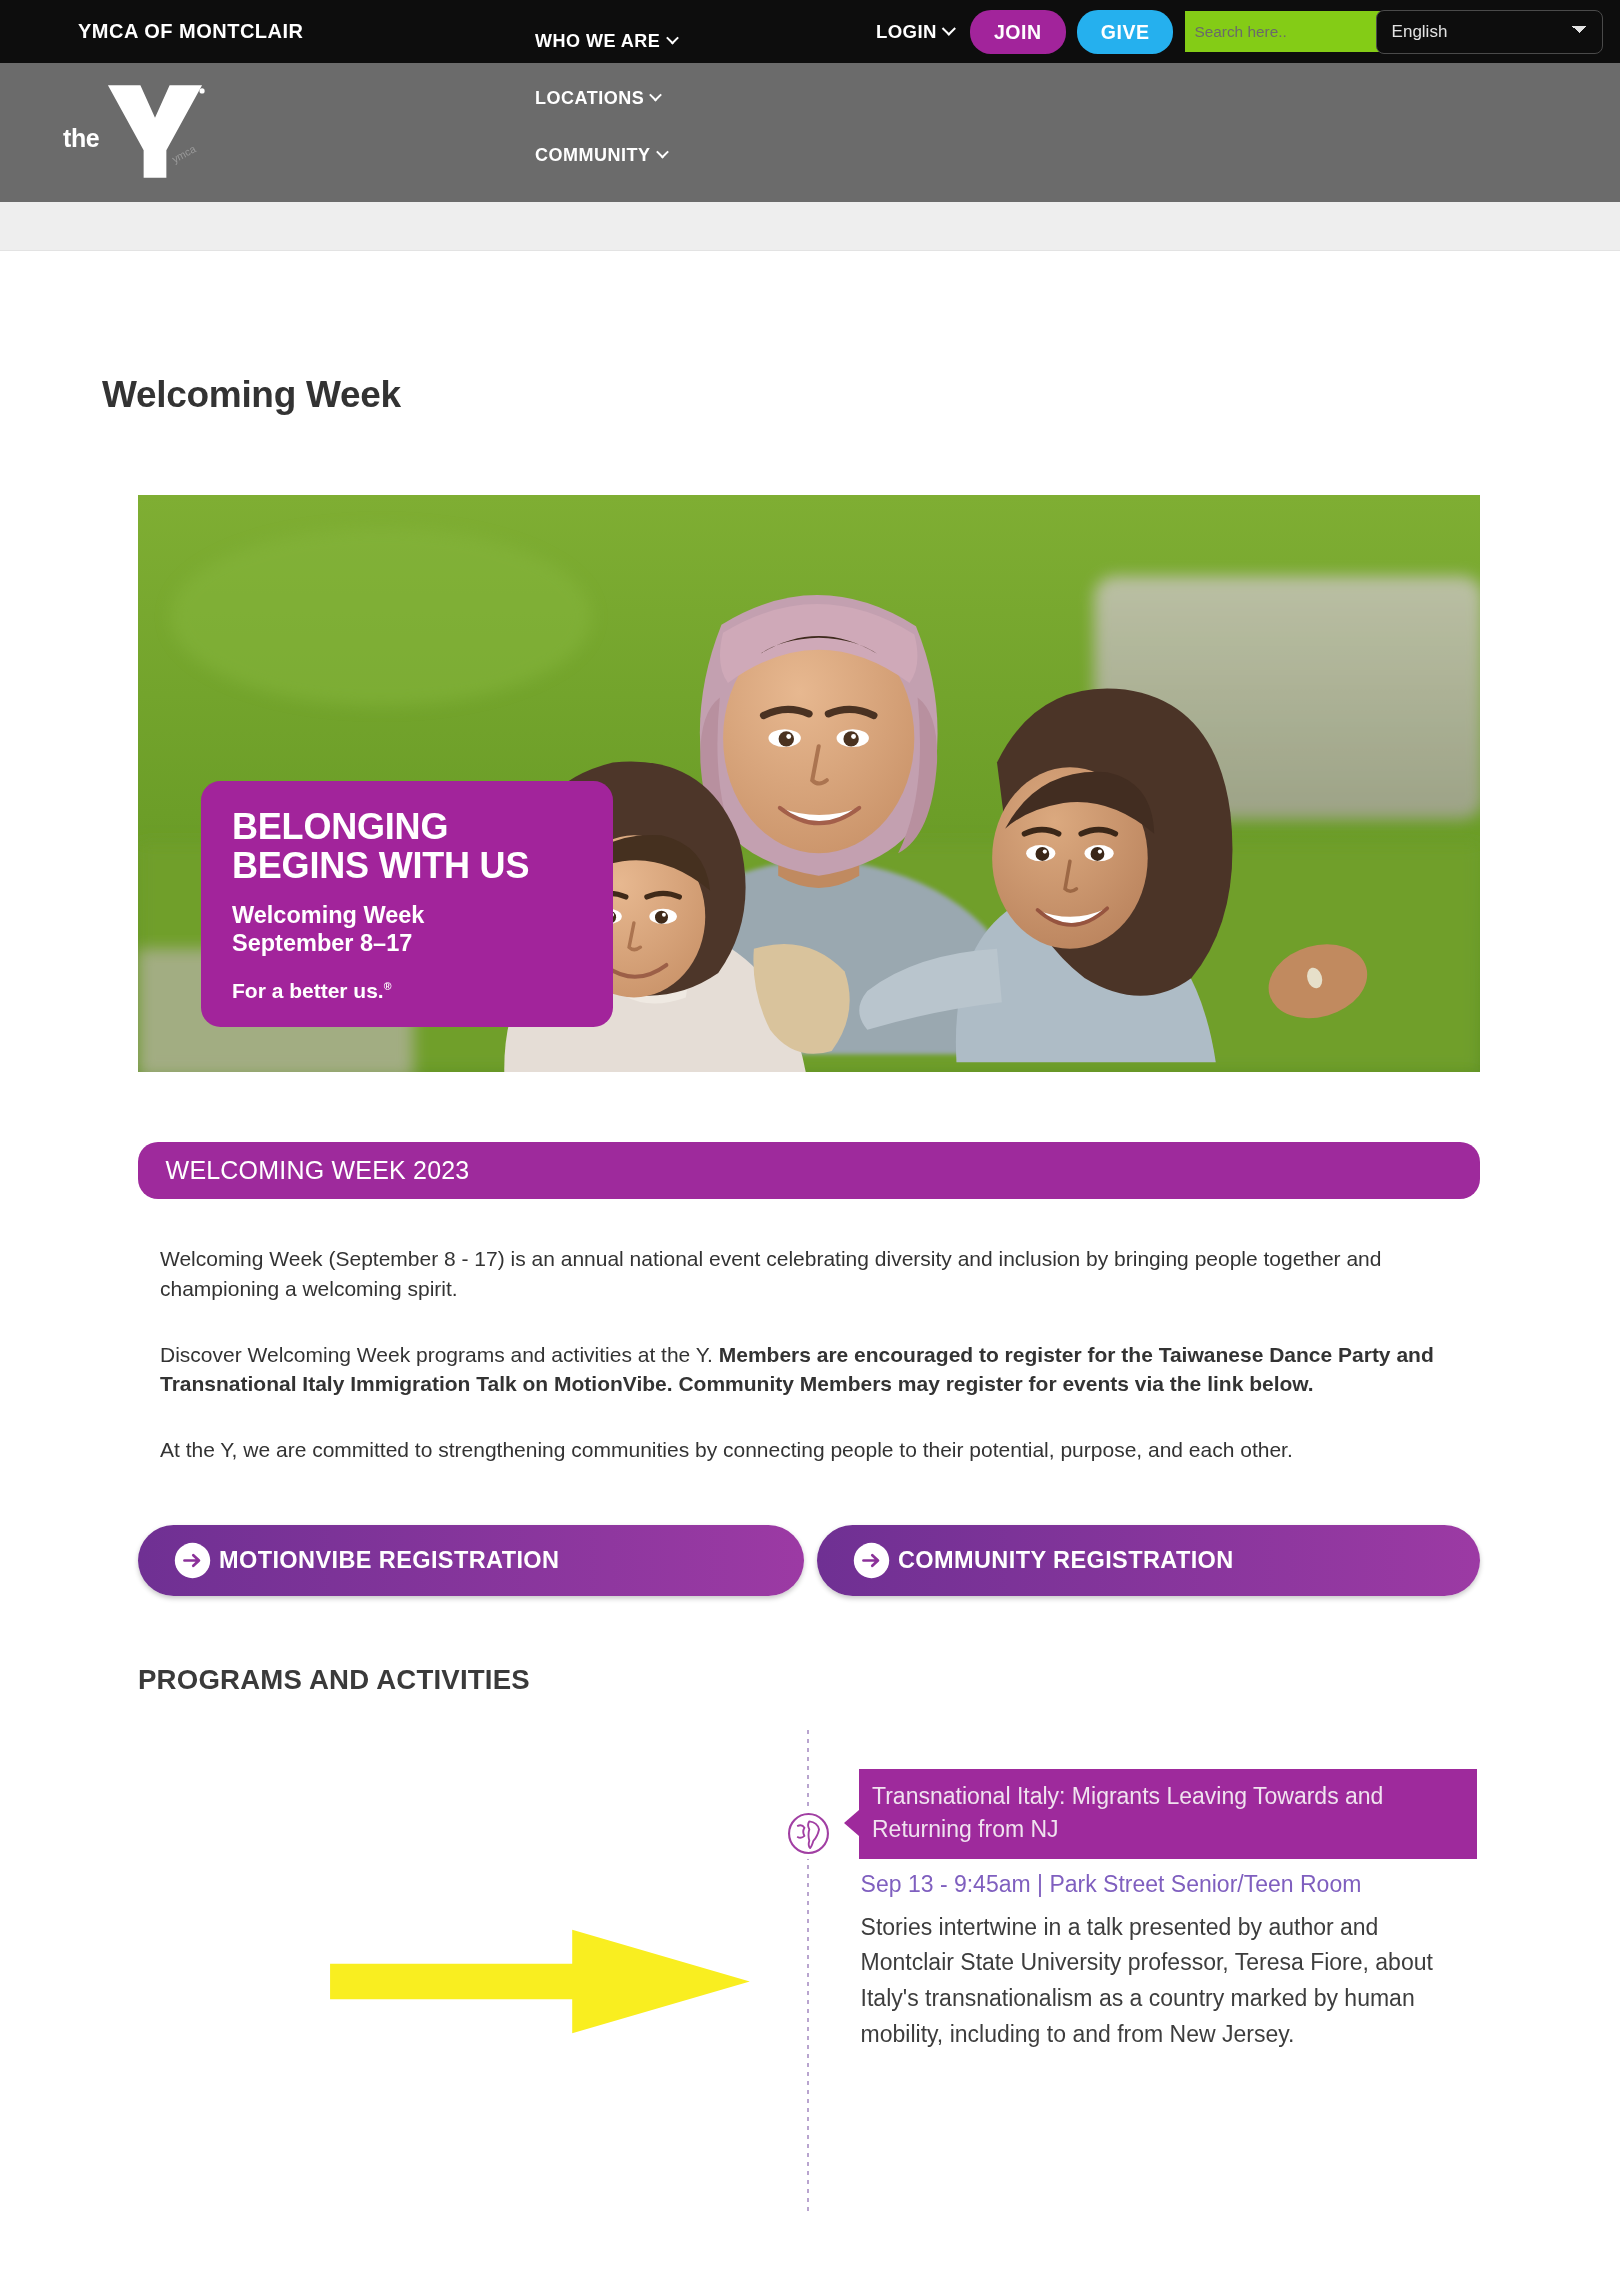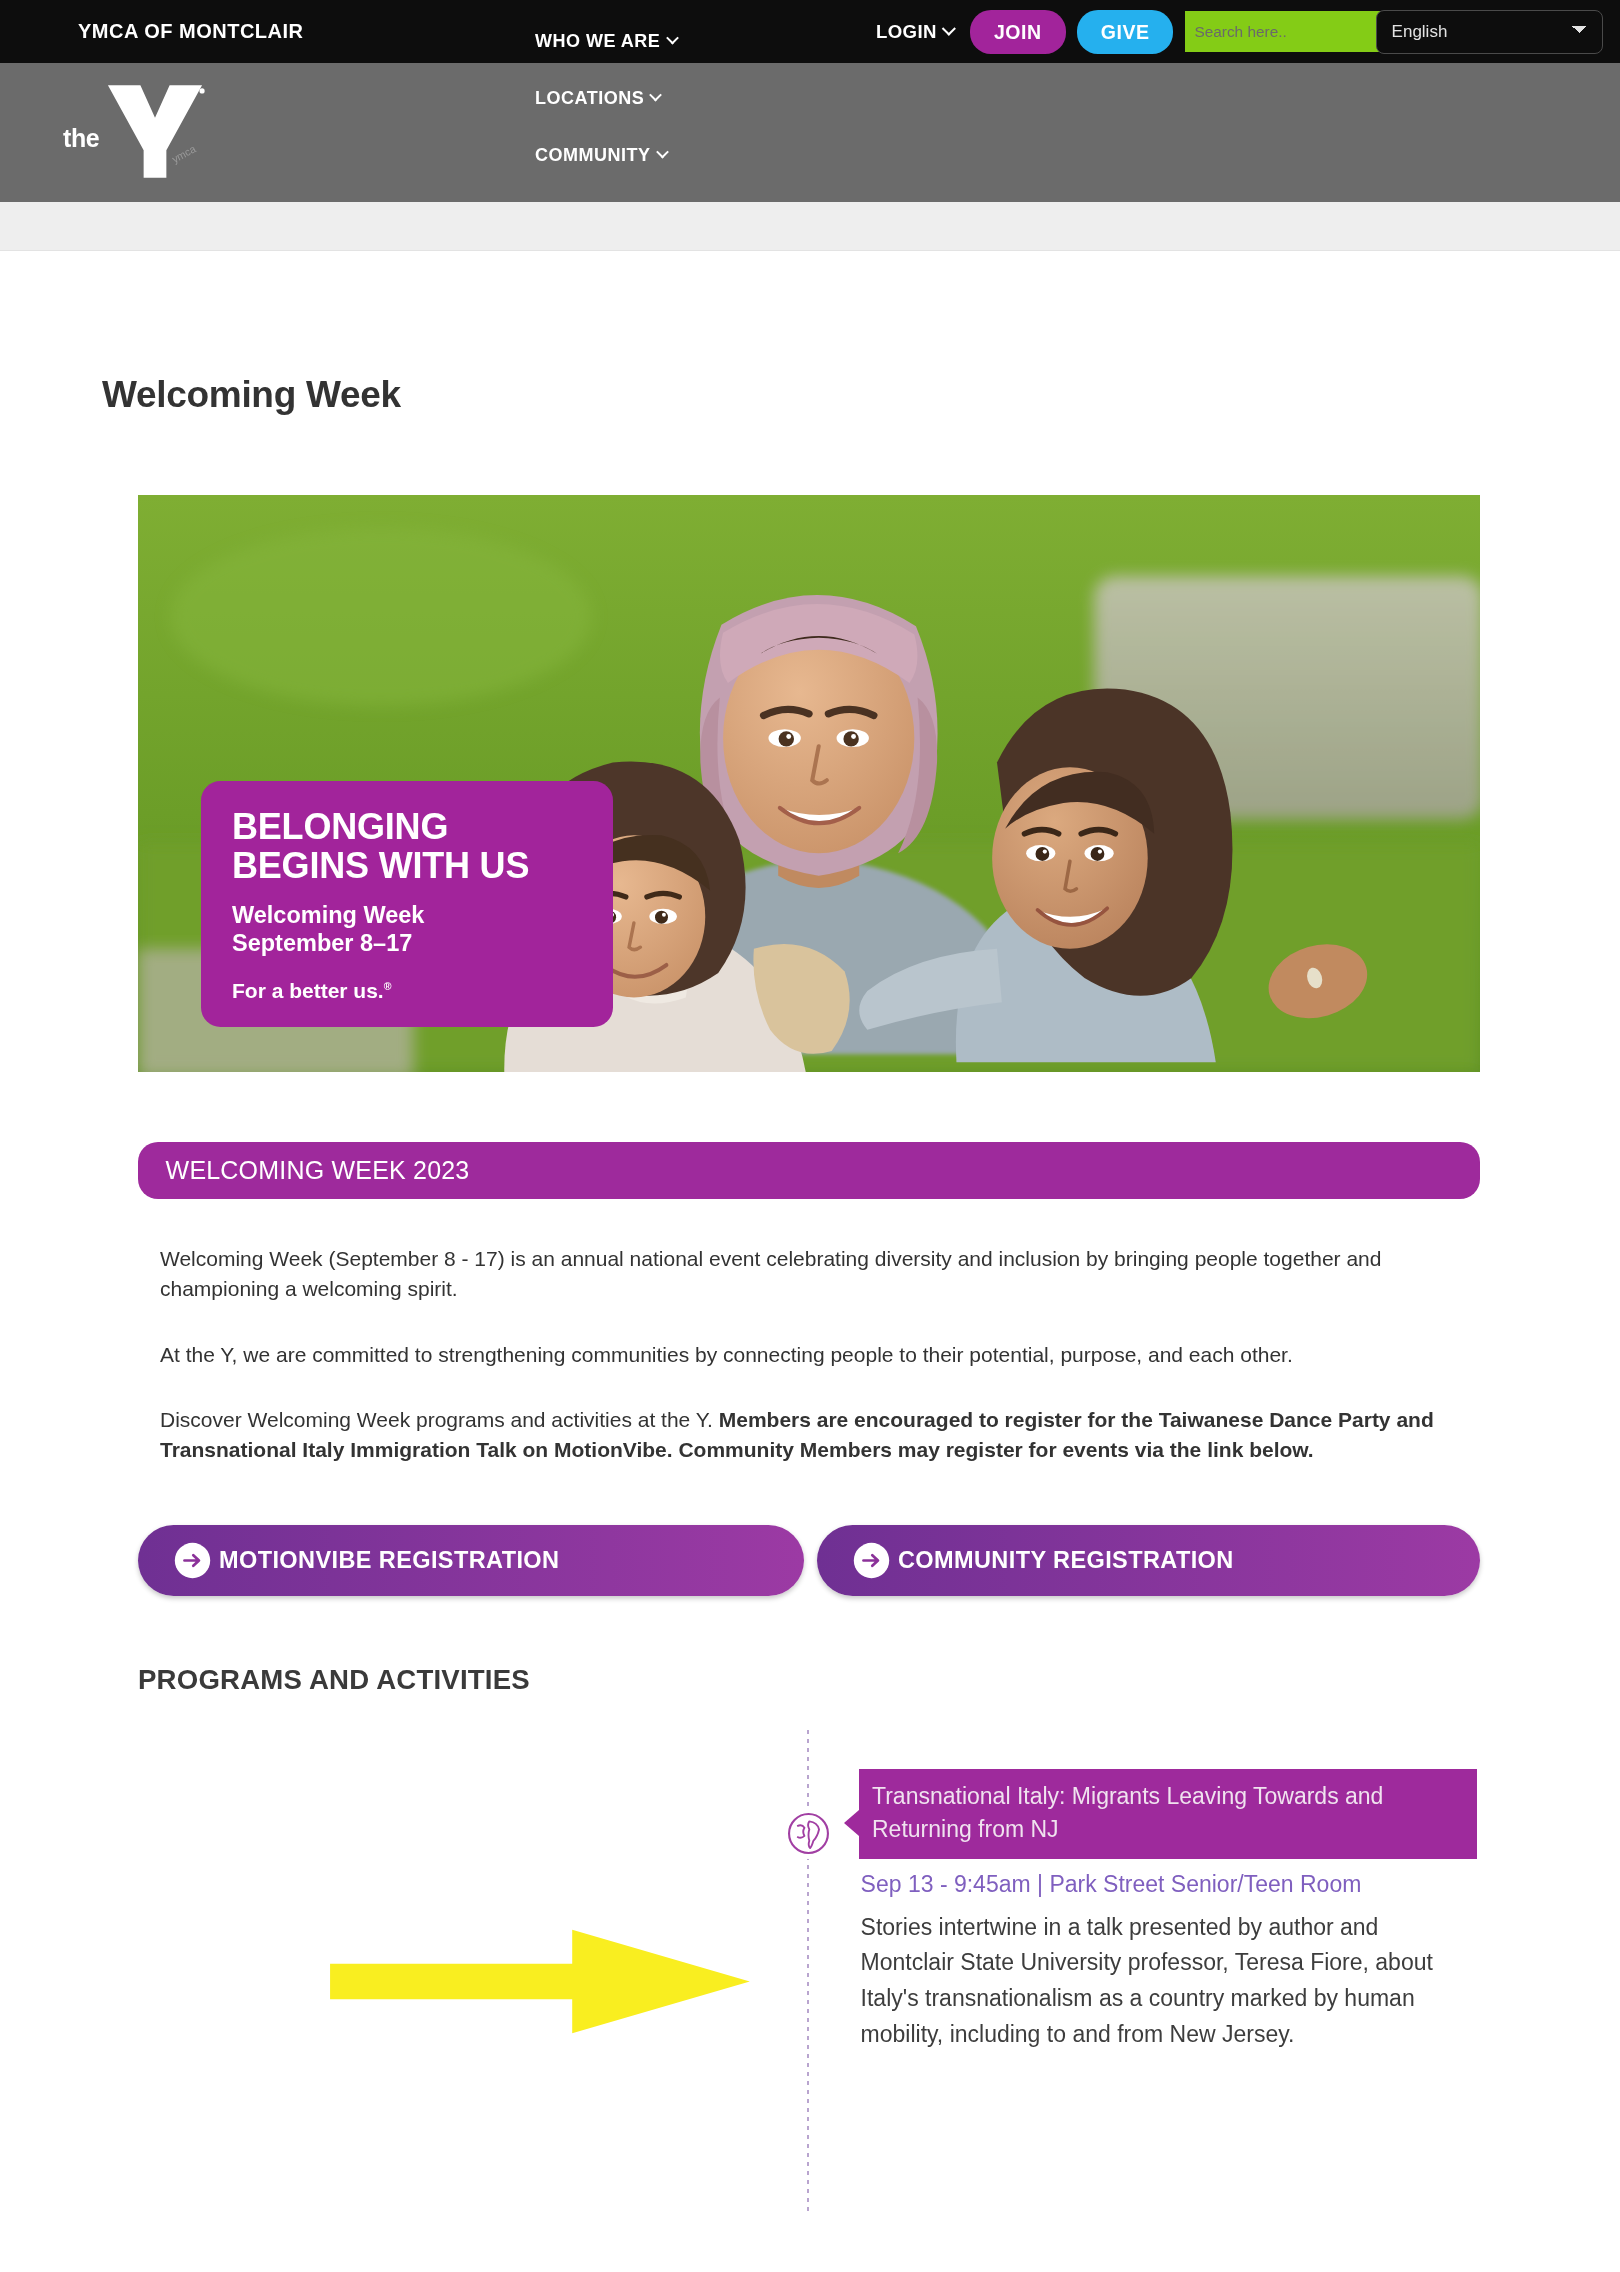--- a/index.html
+++ b/index.html
@@ -570,22 +570,22 @@
       </div>
     </div>
   </div>
 
   <div class="purple-bar">
     <span>WELCOMING WEEK 2023</span>
   </div>
 
   <div class="body-wrap">
     <p class="para">Welcoming Week (September 8 - 17) is an annual national event celebrating diversity and inclusion by bringing people together and championing a welcoming spirit.</p>
+    <p class="para"><span>Discover Welcoming Week programs and activities at the Y. </span><b>Members are encouraged to register for the Taiwanese Dance Party and Transnational Italy Immigration Talk on MotionVibe. Community Members may register for events via the link below.</b></p>
     <p class="para">At the Y, we are committed to strengthening communities by connecting people to their potential, purpose, and each other.</p>
-    <p class="para"><span>Discover Welcoming Week programs and activities at the Y. </span><b>Members are encouraged to register for the Taiwanese Dance Party and Transnational Italy Immigration Talk on MotionVibe. Community Members may register for events via the link below.</b></p>
   </div>
 
   <div class="cta-row">
     <button class="cta cta-1">
       <svg width="37" height="37" viewBox="0 0 46 46">
         <circle cx="23" cy="23" r="22" fill="#ffffff"></circle>
         <path d="M13 23 H30 M24 16.5 L31 23 L24 29.5" stroke="#8b3299" stroke-width="3.4" fill="none" stroke-linecap="round" stroke-linejoin="round"></path>
       </svg>
       <span class="cta-label">MOTIONVIBE REGISTRATION</span>
     </button>

